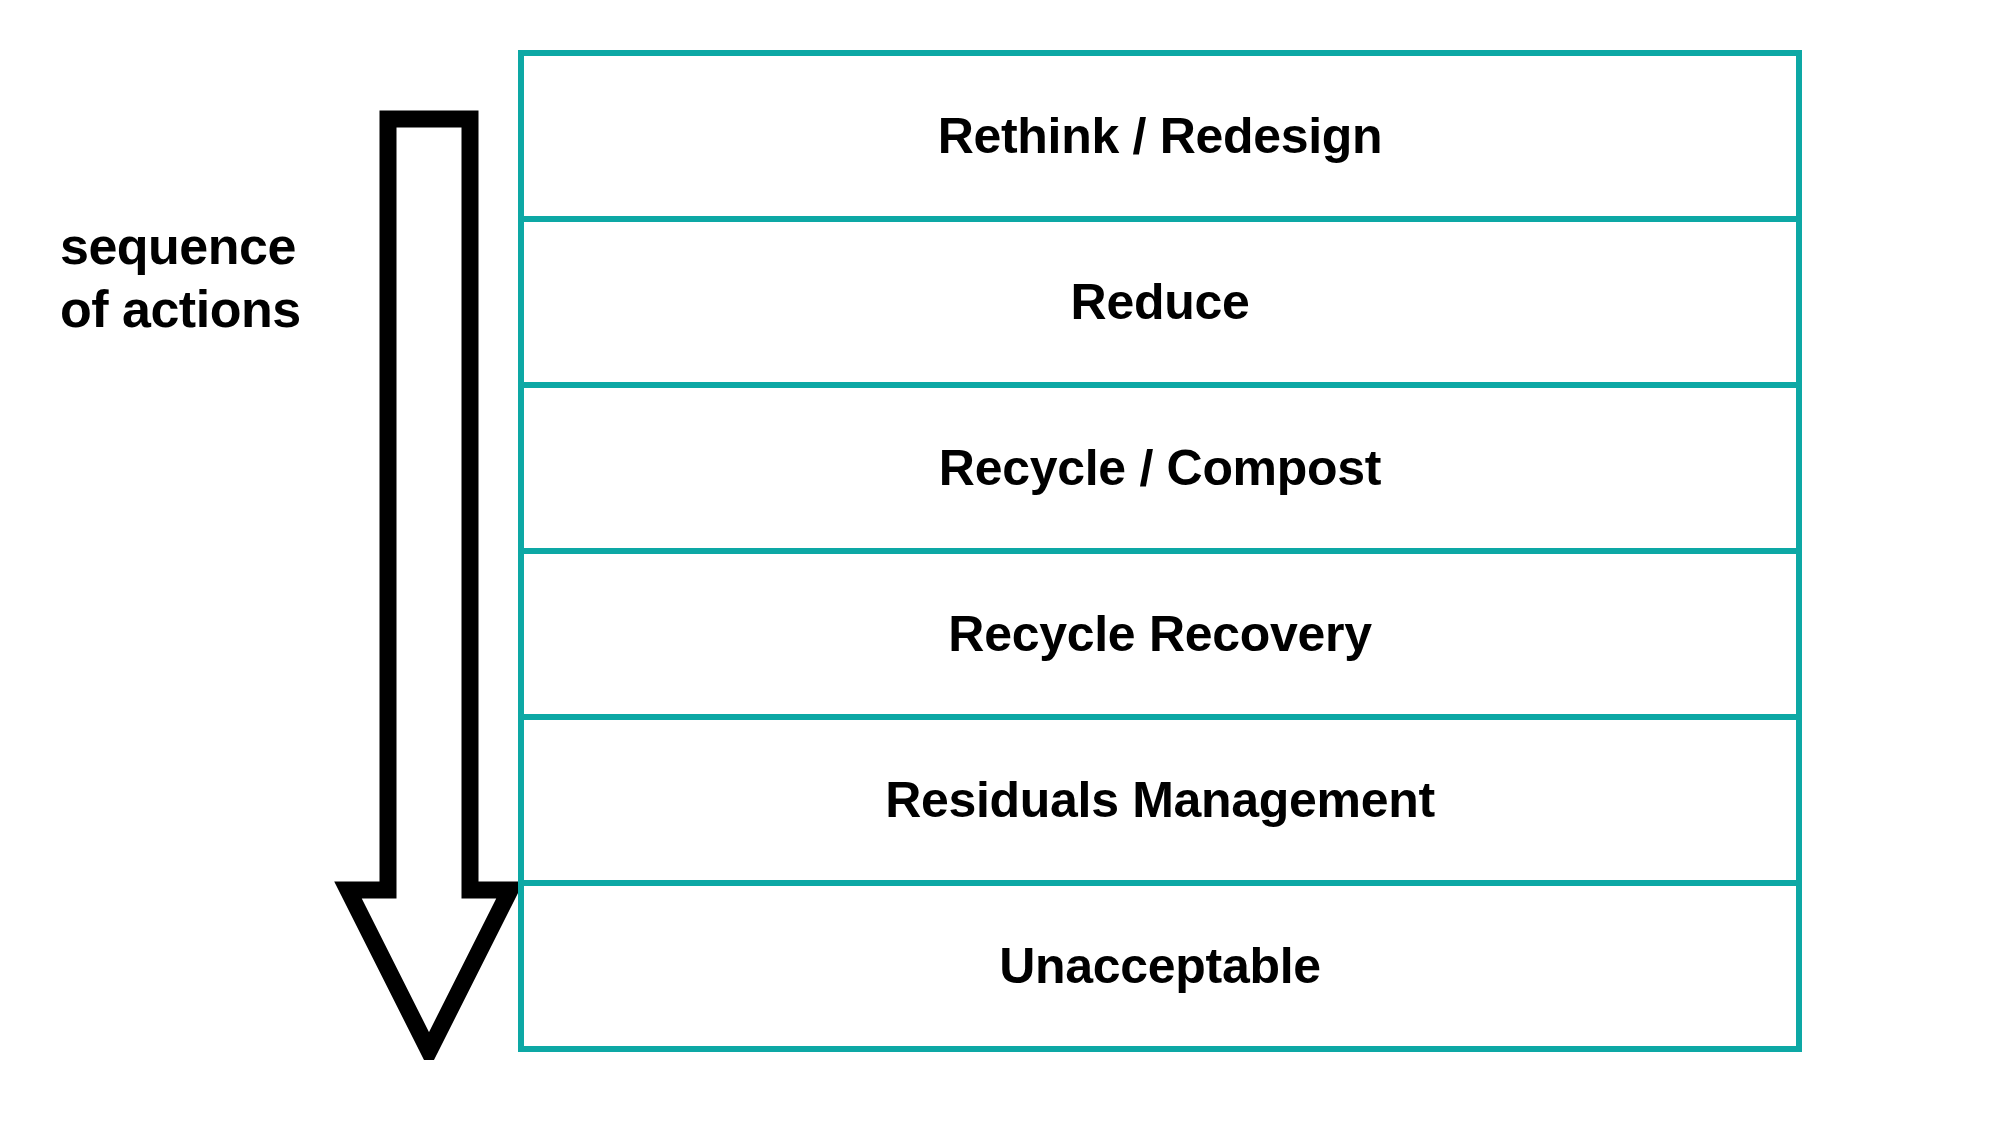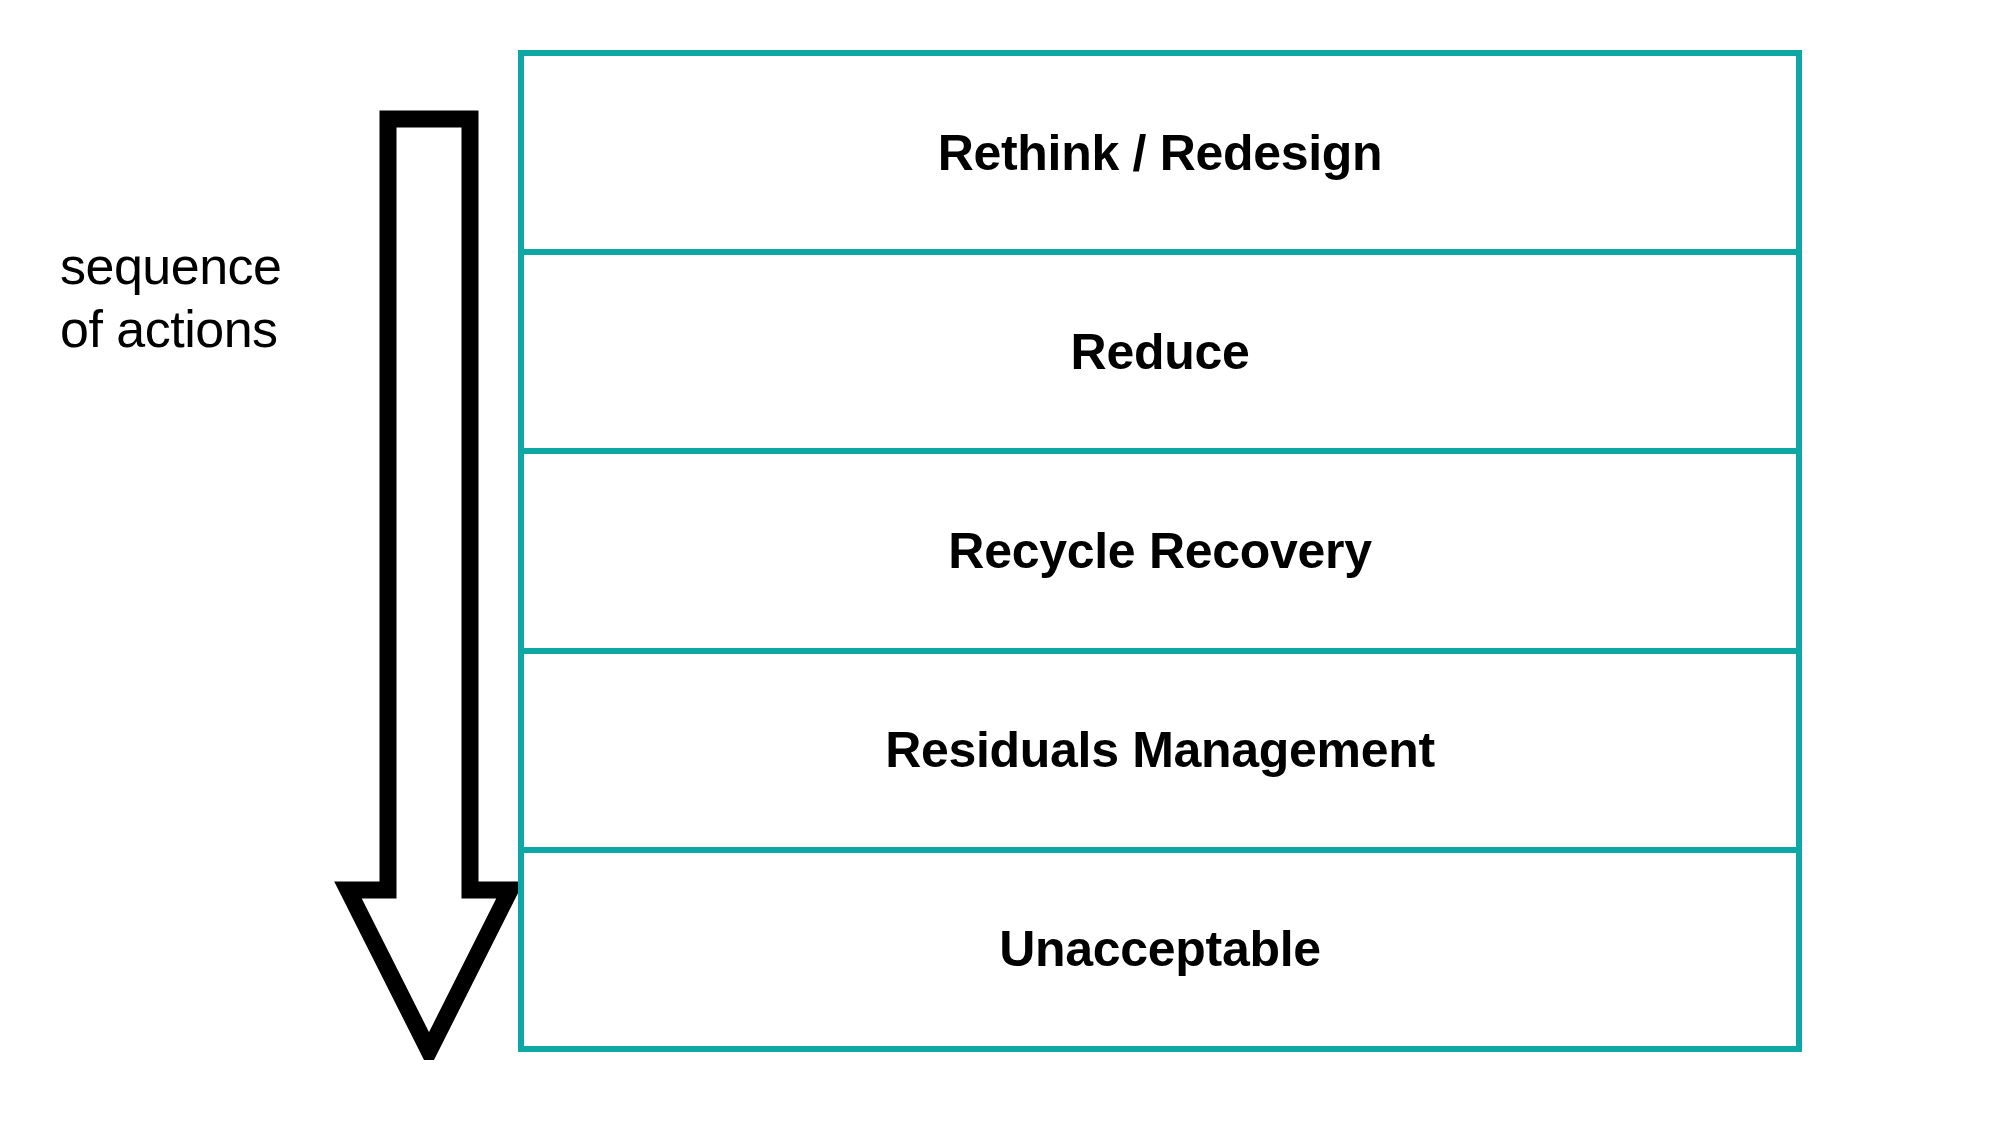--- a/index.html
+++ b/index.html
@@ -20,26 +20,25 @@
   }
 
   
   .caption {
     position: absolute;
     left: 60px;
     top: 215px;
     width: 300px;
     text-align: left;
     font-size: 52px;
-    font-weight: normal;
+    font-weight: bold;
     line-height: 1.22;
     color: #000000;
     letter-spacing: -0.5px;
     white-space: pre-line;
-    margin-top: 20px;
   }
 
   
   .arrow-wrap {
     position: absolute;
     left: 330px;
     top: 110px;
     width: 210px;
     height: 950px;
   }
@@ -102,20 +101,23 @@
 
     <div class="tier">
       <span class="tier-label">Rethink / Redesign</span>
     </div>
 
 
     <div class="tier">
       <span class="tier-label">Reduce</span>
     </div>
 
+    <div class="tier">
+      <span class="tier-label">Recycle / Compost</span>
+    </div>
 
     <div class="tier">
       <span class="tier-label">Recycle Recovery</span>
     </div>
 
     <div class="tier">
       <span class="tier-label">Residuals Management</span>
     </div>
 
     <div class="tier">

